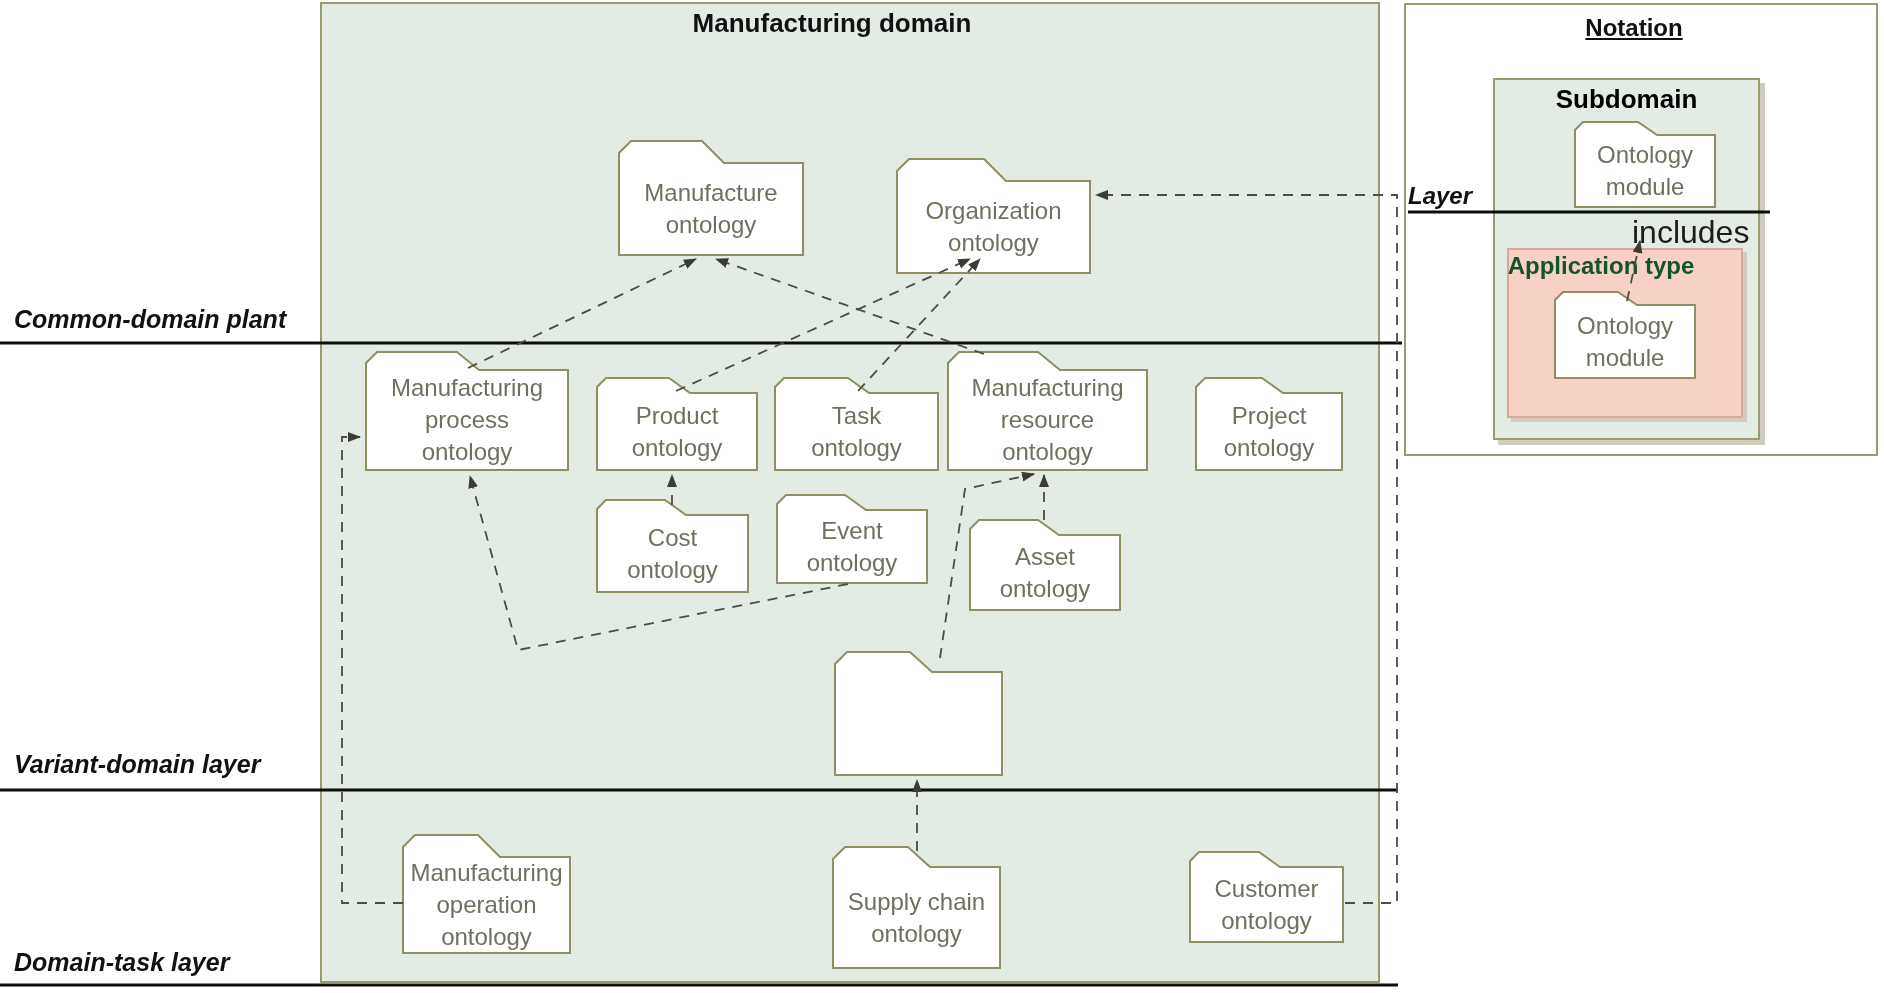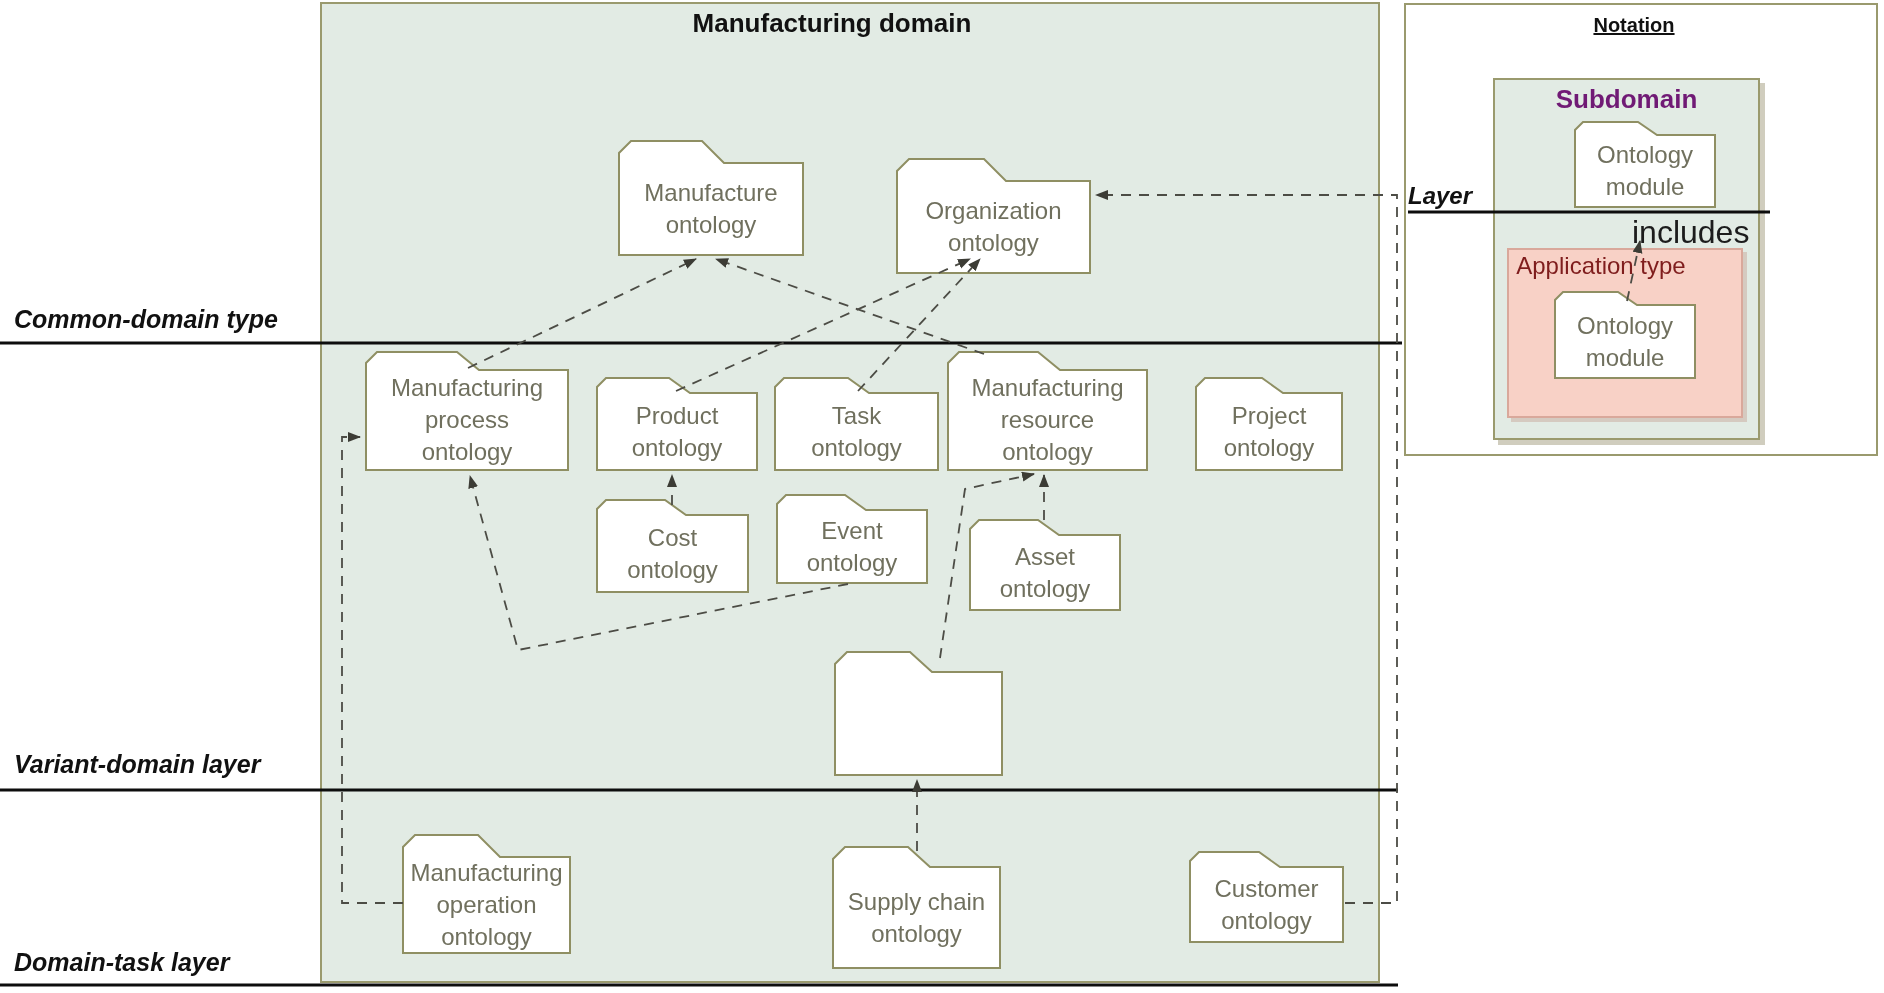--- a/index.html
+++ b/index.html
@@ -9,26 +9,26 @@
   .domain-box{position:absolute;background:#e2ebe4;border:2px solid #9a9a6e;box-sizing:border-box;z-index:1;}
   .panel{position:absolute;background:#ffffff;border:2px solid #9a9a6e;box-sizing:border-box;z-index:2;}
   .subdomain-box{position:absolute;background:#e2ebe4;border:2px solid #9a9a6e;box-sizing:border-box;
                  box-shadow:5px 5px 0 rgba(150,145,110,0.45);z-index:3;}
   .apptype-box{position:absolute;background:#f8d1c6;border:2px solid #d9a89b;box-sizing:border-box;
                box-shadow:4px 4px 0 rgba(190,140,125,0.35);z-index:4;}
   
   .domain-title{position:absolute;left:320px;top:8px;width:1060px;padding-right:36px;box-sizing:border-box;
                 text-align:center;font-size:26px;font-weight:bold;color:#111;z-index:6;}
   .layer-label{position:absolute;left:14px;font-size:25px;font-weight:bold;font-style:italic;color:#111;z-index:6;white-space:nowrap;}
-  .notation-title{position:absolute;left:1404px;top:14px;width:460px;text-align:center;font-size:20px;
+  .notation-title{position:absolute;left:1404px;top:14px;width:460px;text-align:center;font-size:24px;
                   font-weight:bold;text-decoration:underline;color:#111;z-index:6;}
   .subdomain-title{position:absolute;left:1493px;top:84px;width:267px;text-align:center;font-size:26px;
-                   font-weight:bold;color:#701a75;z-index:6;}
+                   font-weight:bold;color:#000000;z-index:6;}
   .apptype-title{position:absolute;left:1507px;top:252px;width:188px;text-align:center;font-size:24px;
-                 font-weight:normal;color:#7f1d1d;z-index:6;}
+                 font-weight:bold;color:#14532d;z-index:6;}
   .layer-notation-label{position:absolute;left:1408px;top:182px;width:80px;text-align:left;font-size:24px;
                         font-weight:bold;font-style:italic;color:#111;z-index:6;}
   .includes-label{position:absolute;left:1632px;top:214px;font-size:32px;color:#1c1c1c;z-index:8;}
   
   .folder{position:absolute;z-index:5;}
   .folder svg{position:absolute;left:0;top:0;display:block;}
   .folder-label{position:absolute;left:0;width:100%;display:flex;align-items:center;justify-content:center;
                 text-align:center;white-space:pre-line;color:#70705e;font-size:24px;line-height:32px;}
   
   #overlay{position:absolute;left:0;top:0;z-index:9;pointer-events:none;}
@@ -47,21 +47,21 @@
   <div class="apptype-box" style="left:1507px;top:248px;width:236px;height:170px;"></div>
 
   <div class="domain-title">Manufacturing domain</div>
   <div class="notation-title">Notation</div>
   <div class="subdomain-title">Subdomain</div>
   <div class="apptype-title">Application type</div>
   <div class="layer-notation-label">Layer</div>
   <div class="includes-label">includes</div>
 
   <div id="layer-labels">
-      <div class="layer-label" style="top: 305px;">Common-domain type</div>
+      <div class="layer-label" style="top: 305px;">Common-domain plant</div>
       <div class="layer-label" style="top: 750px;">Variant-domain layer</div>
       <div class="layer-label" style="top: 948px;">Domain-task layer</div>
     </div>
 
   <div id="nodes">
       <div class="folder" style="left: 617px; top: 139px; width: 188px; height: 118px;">
         <svg width="188" height="118">
           <path d="M2,116 L2,14 L14,2 L85,2 L107,24 L186,24 L186,116 Z" fill="#ffffff" stroke="#8f8f63" stroke-width="2"></path>
         </svg>
         <div class="folder-label" style="top: 24px; height: 92px;">Manufacture

